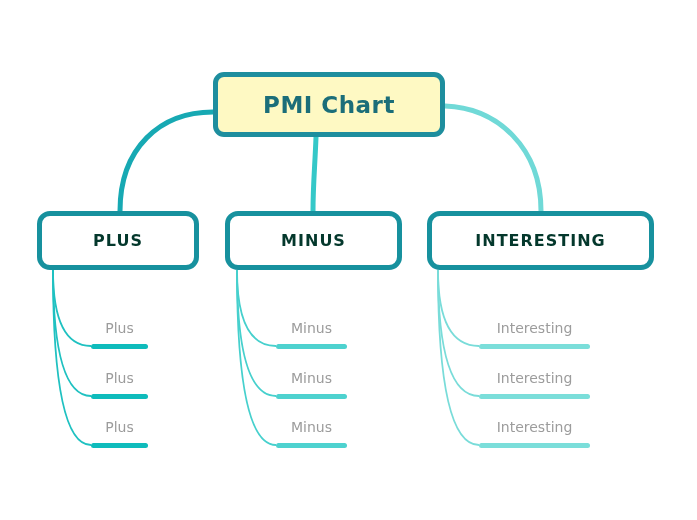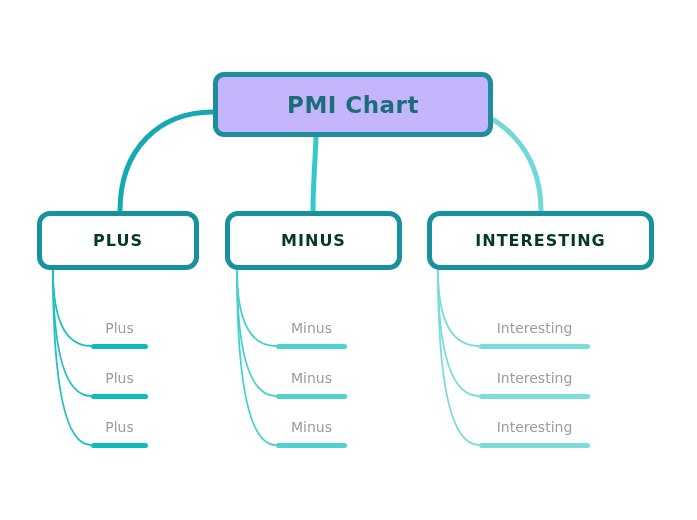--- a/index.html
+++ b/index.html
@@ -6,22 +6,22 @@
   .canvas{
     position:relative;
     width:697px;height:520px;
     background:#ffffff;
     font-family:"DejaVu Sans","Liberation Sans",sans-serif;
     overflow:hidden;
   }
   svg.connectors{position:absolute;left:0;top:0;width:697px;height:520px;}
 
   .root-node{
-    position:absolute;left:213px;top:72px;width:280px;height:65px;
-    background:#c4b5fd;
+    position:absolute;left:213px;top:72px;width:232px;height:65px;
+    background:#fef9c3;
     border:5px solid #1e8e9e;
     border-radius:11px;
     box-sizing:border-box;
     display:flex;align-items:center;justify-content:center;
   }
   .root-node span{
     color:#1b6e79;font-size:23px;font-weight:bold;letter-spacing:.5px;
   }
 
   .branch-node{

